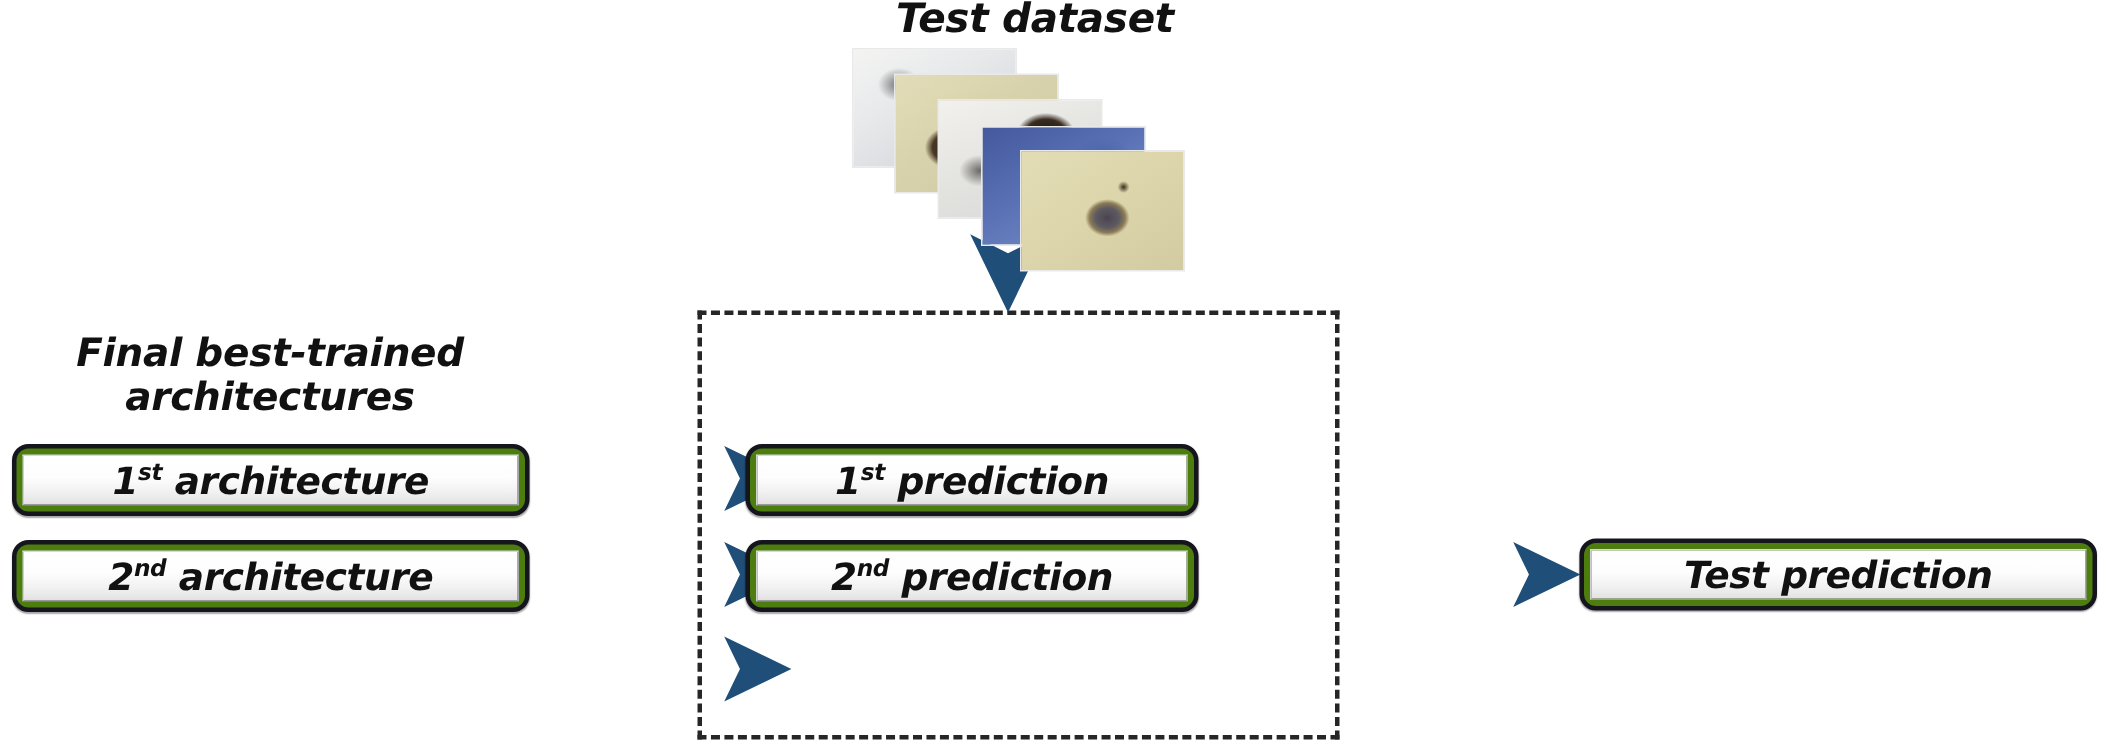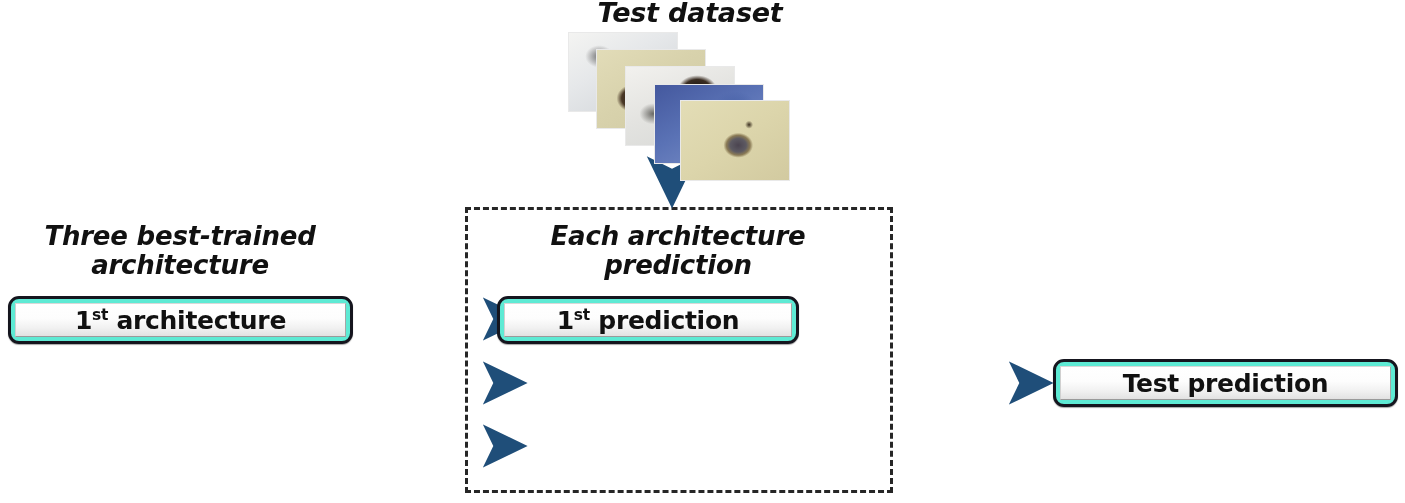--- a/index.html
+++ b/index.html
@@ -106,23 +106,24 @@
     border: 3px dashed #262626;
     box-sizing: border-box;
   }
 
   
   .node {
     position: absolute;
     box-sizing: border-box;
     border: 3px solid #15151e;
     border-radius: 11px;
-    background: #5eead4;
+    background: #4d7c0f;
     padding: 4px;
     box-shadow: 0 1px 1px rgba(0,0,0,0.35);
+    font-style: italic;
   }
   .node-inner {
     width: 100%;
     height: 100%;
     box-sizing: border-box;
     border: 1px solid #b9b9b9;
     border-top-color: #d8d8d8;
     border-left-color: #d0d0d0;
     border-bottom-color: #9a9a9a;
     border-right-color: #a6a6a6;
@@ -178,23 +179,22 @@
   <div class="stack">
     <div class="thumb thumb-1"></div>
     <div class="thumb thumb-2"></div>
     <div class="thumb thumb-3"></div>
     <div class="thumb thumb-4"></div>
     <div class="thumb thumb-5"></div>
   </div>
 
   <div id="dashed-box"></div>
 
-  <div class="heading" id="heading-left">Three best-trained architecture</div>
-
-  <div class="heading" id="heading-middle">Each architecture prediction</div>
+  <div class="heading" id="heading-left">Final best-trained architectures</div>
+
 
   <svg id="wires" viewBox="0 0 1405 503" xmlns="http://www.w3.org/2000/svg">
     <defs>
       <linearGradient id="hgrad" x1="0" y1="0" x2="0" y2="1">
         <stop offset="0%" stop-color="#3f6ea3"></stop>
         <stop offset="35%" stop-color="#1f4e79"></stop>
         <stop offset="100%" stop-color="#15395c"></stop>
       </linearGradient>
       <linearGradient id="vgrad" x1="0" y1="0" x2="1" y2="0">
         <stop offset="0%" stop-color="#3f6ea3"></stop>
@@ -222,26 +222,36 @@
     <line x1="941" y1="316" x2="941" y2="449" stroke="url(#vgrad)" stroke-width="7"></line>
 
     <line x1="941" y1="383" x2="1048" y2="383" stroke="url(#hgrad)" stroke-width="7" marker-end="url(#ah)"></line>
   </svg>
 
   <div class="node arch-box row-1">
     <div class="node-inner">
       <span class="node-label"><span>1</span><sup>st</sup><span> architecture</span></span>
     </div>
   </div>
+  <div class="node arch-box row-2">
+    <div class="node-inner">
+      <span class="node-label"><span>2</span><sup>nd</sup><span> architecture</span></span>
+    </div>
+  </div>
 
   <div class="node pred-box row-1">
     <div class="node-inner">
       <span class="node-label"><span>1</span><sup>st</sup><span> prediction</span></span>
     </div>
   </div>
+  <div class="node pred-box row-2">
+    <div class="node-inner">
+      <span class="node-label"><span>2</span><sup>nd</sup><span> prediction</span></span>
+    </div>
+  </div>
 
   <div class="node" id="final-box">
     <div class="node-inner">
       <span class="node-label">Test prediction</span>
     </div>
   </div>
 
 </div>
 
 </body></html>

